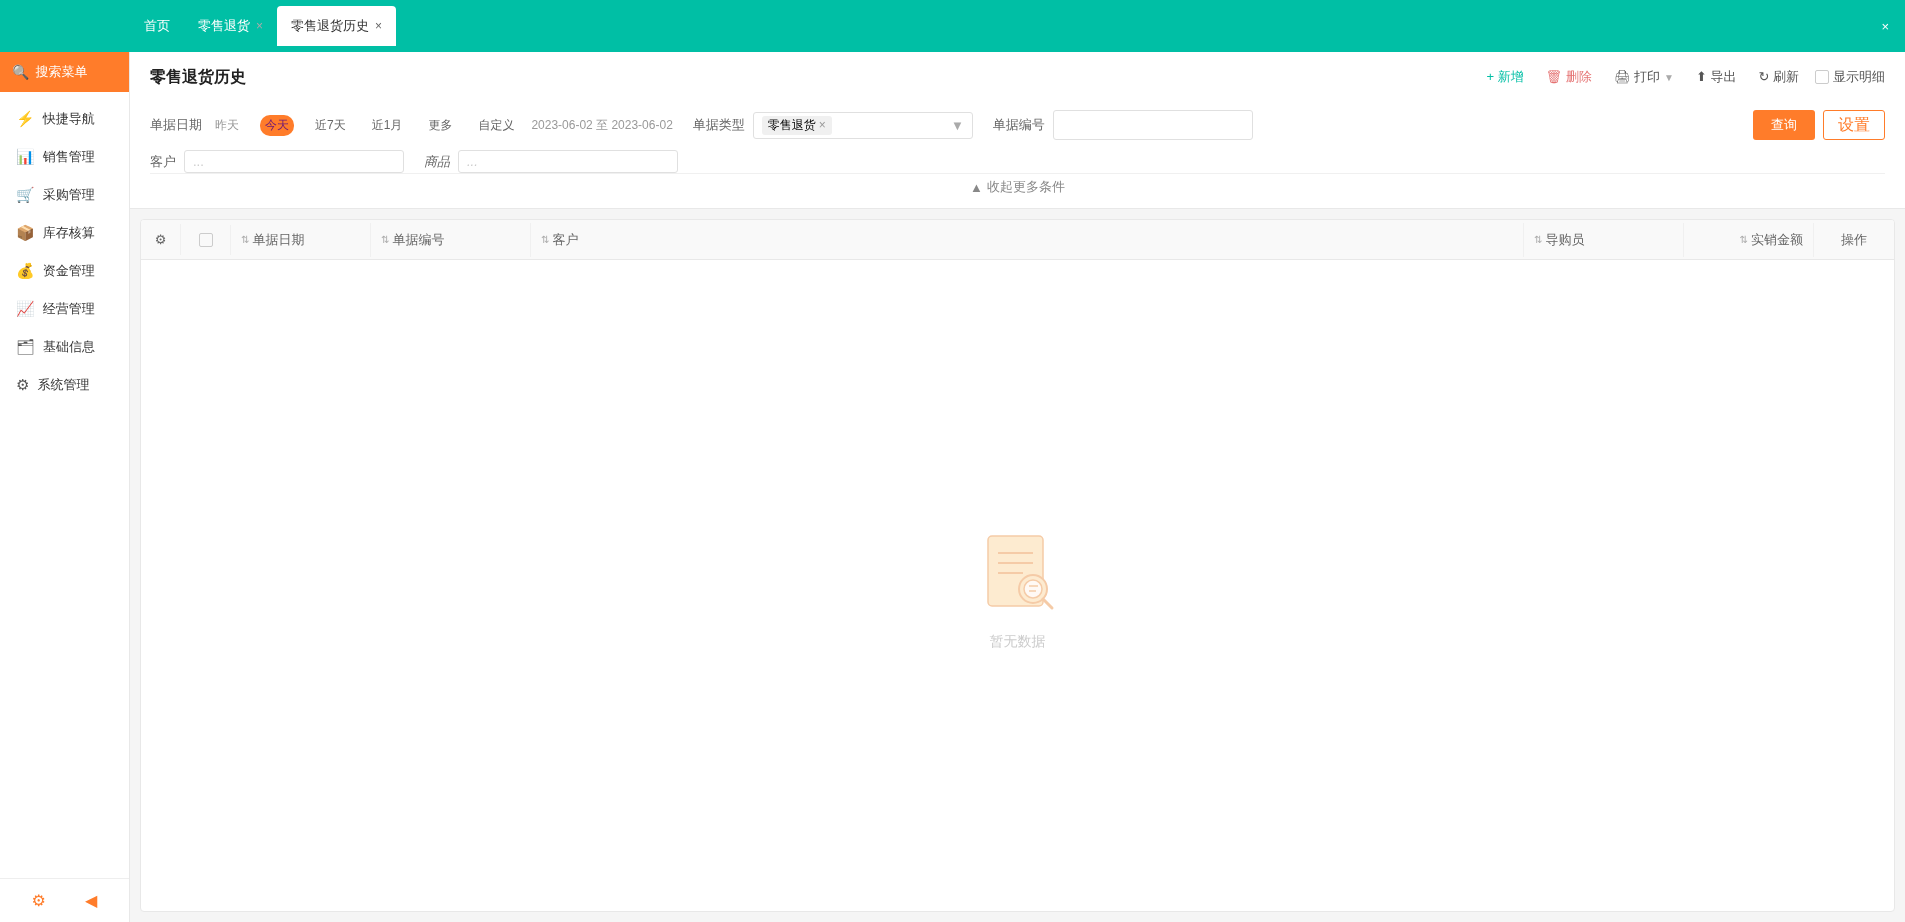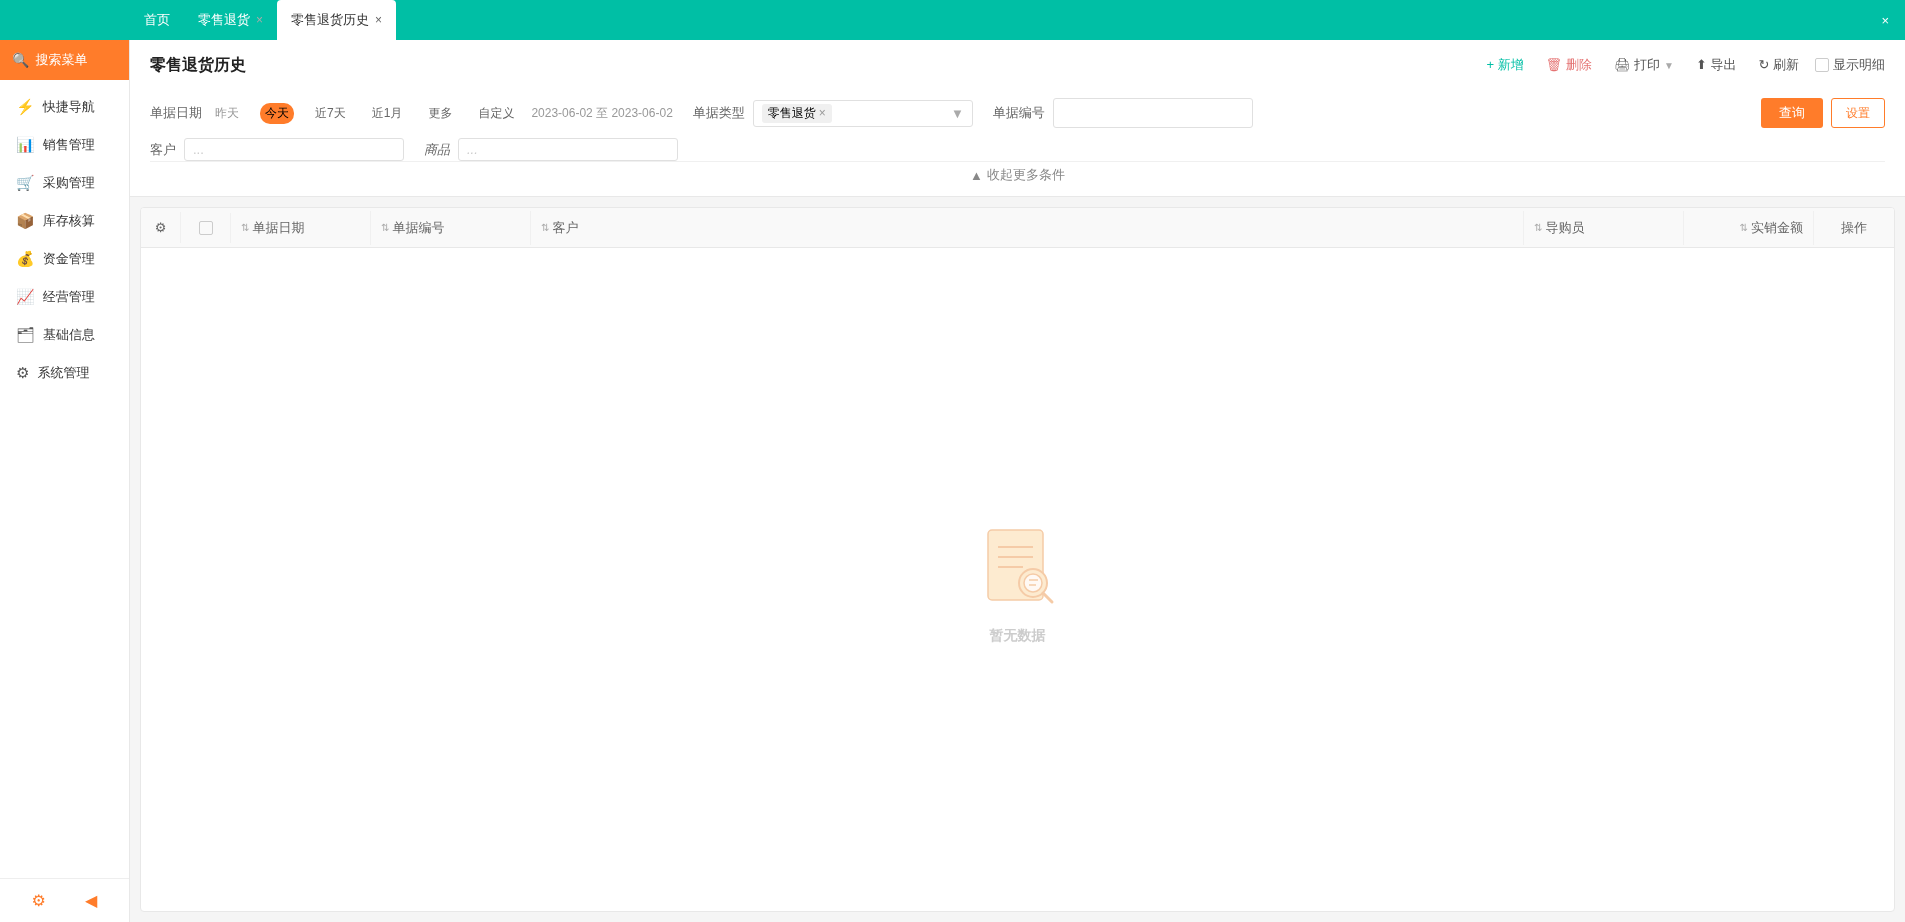--- a/index.html
+++ b/index.html
@@ -1,20 +1,20 @@
 <!DOCTYPE html>
 <html><head>
   <meta charset="utf-8">
   <style>
     * { box-sizing: border-box; margin: 0; padding: 0; font-family: 'Microsoft YaHei', Arial, sans-serif; }
     body { display: flex; flex-direction: column; height: 922px; overflow: hidden; background: #f5f5f5; }
 
     
     .top-bar {
-      height: 40px;
+      height: 52px;
       background: #00bfa5;
       display: flex;
       align-items: center;
       padding: 0 0 0 130px;
       flex-shrink: 0;
     }
     .tab-item {
       height: 40px;
       padding: 0 14px;
       display: flex;
@@ -146,21 +146,21 @@
       font-size: 13px;
       cursor: pointer;
       height: 30px;
     }
     .btn-settings {
       background: #fff;
       color: #ff7c2a;
       border: 1px solid #ff7c2a;
       border-radius: 3px;
       padding: 4px 14px;
-      font-size: 12px;
+      font-size: 16px;
       cursor: pointer;
       height: 30px;
     }
     .display-toggle { display: flex; align-items: center; gap: 4px; font-size: 13px; color: #555; cursor: pointer; }
     .checkbox-box {
       width: 14px; height: 14px; border: 1px solid #ccc; border-radius: 2px;
       display: inline-block;
     }
 
     
@@ -184,21 +184,21 @@
     }
     .date-opt {
       font-size: 12px;
       color: #666;
       cursor: pointer;
       padding: 2px 5px;
       border-radius: 3px;
     }
     .date-opt.active {
       background: #ff7c2a;
-      color: #000000;
+      color: #701a75;
       border-radius: 10px;
     }
     .date-opt.past { color: #999; }
     .date-value {
       font-size: 12px;
       color: #999;
       margin-left: 4px;
     }
     .filter-select {
       display: flex;
@@ -286,21 +286,20 @@
 
     
     .empty-state {
       flex: 1;
       display: flex;
       flex-direction: column;
       align-items: center;
       justify-content: center;
       color: #ccc;
       font-size: 14px;
-      font-weight: bold;
     }
     .empty-icon {
       width: 100px;
       height: 100px;
       margin-bottom: 12px;
     }
 
     
     .pagination {
       height: 44px;

